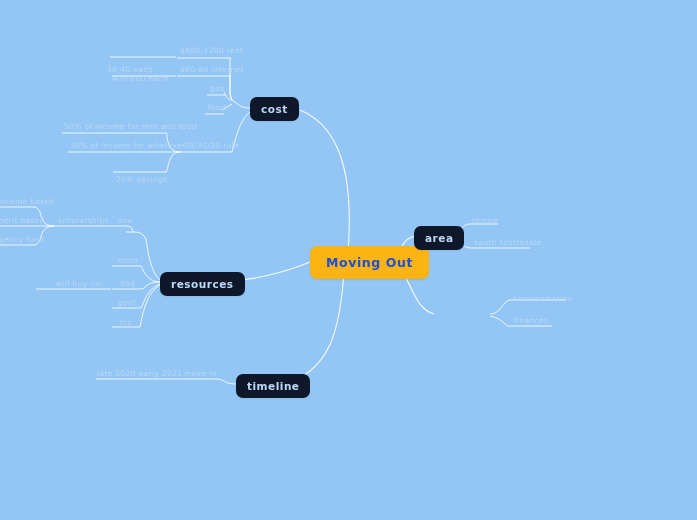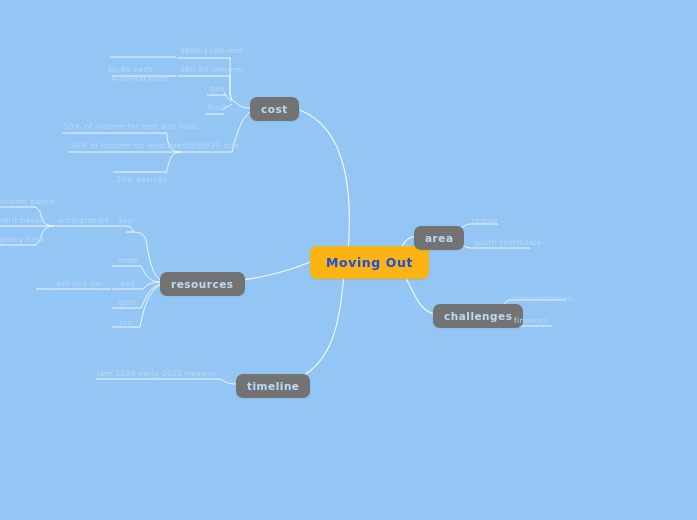--- a/index.html
+++ b/index.html
@@ -20,21 +20,21 @@
   .center{
     background:#fcb415;border-radius:7px;
     color:#1d4ed8;font-weight:bold;font-size:12.5px;
     letter-spacing:.6px;
     padding:9px 16px;
     box-shadow:0 1px 2px rgba(0,0,0,.08);
   }
 
   
   .branch{
-    background:#737373;border-radius:7px;
+    background:#0f172a;border-radius:7px;
     color:#bcd9f4;font-weight:bold;font-size:10.5px;
     letter-spacing:.5px;
     padding:6px 11px;
     box-shadow:0 1px 2px rgba(0,0,0,.05);
   }
 
   
   .leaf{
     color:#b9d8f6;font-size:7.5px;letter-spacing:.35px;
     font-weight:normal;
@@ -109,21 +109,20 @@
 
     <path class="thin" d="M236,384 C228,384 226,382 222,380 L218,379 L96,379"></path>
   </svg>
 
   <div class="node center" style="left:310px;top:246px;">Moving Out</div>
 
   <div class="node branch" style="left:250px;top:97px;">cost</div>
 
   <div class="node branch" style="left:414px;top:226px;">area</div>
 
-  <div class="node branch" style="left:433px;top:304px;">challenges</div>
 
   <div class="node branch" style="left:160px;top:272px;">resources</div>
 
   <div class="node branch" style="left:236px;top:374px;">timeline</div>
 
   <div class="node leaf" style="left:180px;top:46px;">$800-1200 rent</div>
   <div class="node leaf" style="left:112px;top:46px;margin-top:28px;">400-600 each</div>
 
   <div class="node leaf" style="left:180px;top:65px;">$60-80 internet</div>
   <div class="node leaf" style="left:107px;top:65px;">30-40 each</div>

